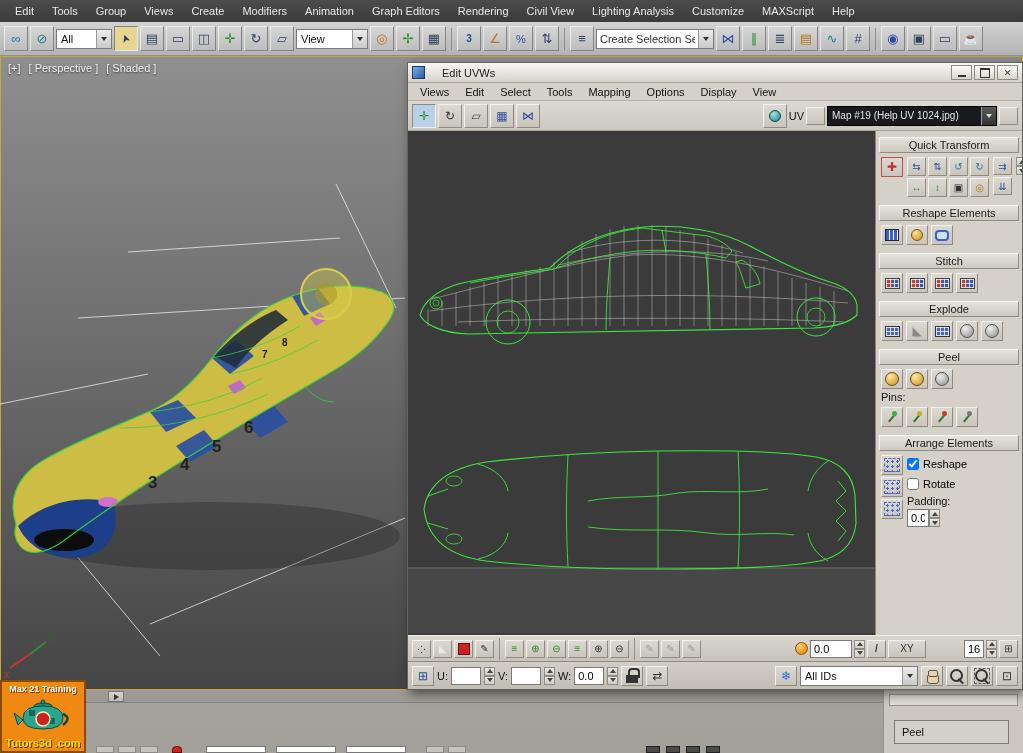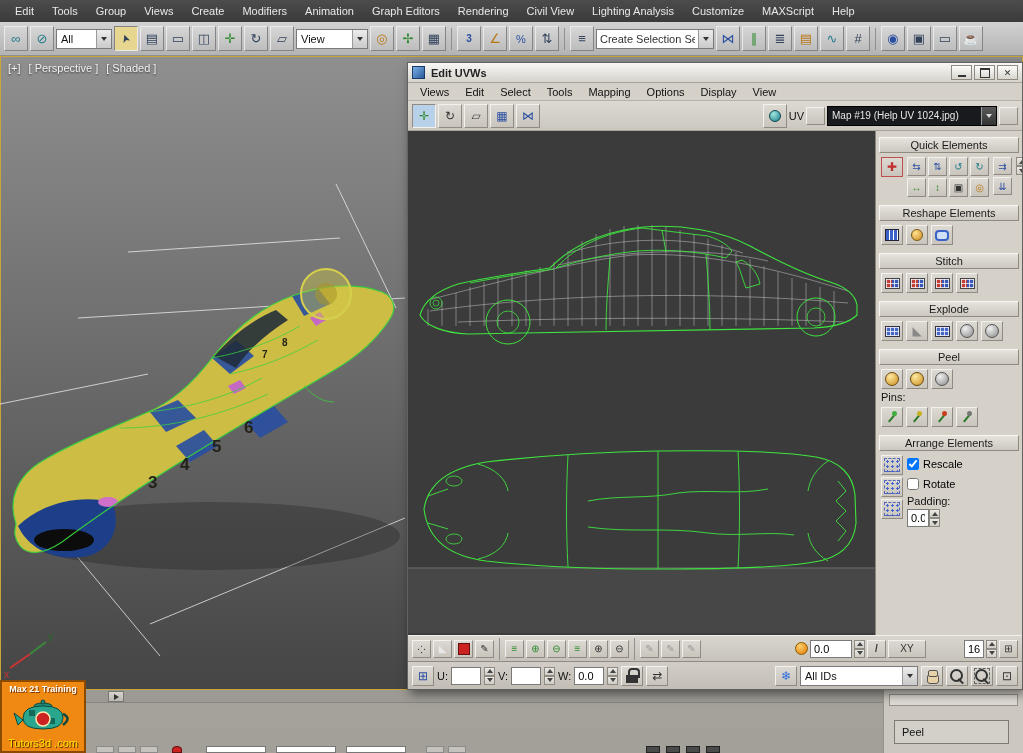--- a/index.html
+++ b/index.html
@@ -29,21 +29,21 @@
 
   
   .viewport{position:absolute;top:56px;left:0;width:1023px;height:634px;background:linear-gradient(#8f8f8f,#454545);box-shadow:inset 0 0 0 1px #c9a53a;z-index:1}
   .vp-label{position:absolute;top:6px;left:8px;color:#f2f2f2;display:flex;gap:8px;text-shadow:0 1px 2px rgba(0,0,0,.6);z-index:2}
   .vp-svg{position:absolute;left:0;top:0;z-index:1}
 
   
   .uvw{position:absolute;left:407px;top:62px;width:616px;height:628px;background:#d5d1c9;border:1px solid #63625e;box-shadow:3px 4px 10px rgba(0,0,0,.5);display:flex;flex-direction:column;z-index:6}
   .uvw-title{height:20px;background:linear-gradient(#f8f7f5,#d6d3cc);display:flex;align-items:center;padding:0 4px;border-bottom:1px solid #a8a49c;flex:none}
   .ticon{width:13px;height:13px;background:linear-gradient(135deg,#7ab0e8,#2a5a9a);border:1px solid #1a3a6a;flex:none}
-  .ttext{font-weight:bold;color:#222;margin-left:6px;flex:1}
+  .ttext{font-weight:normal;color:#222;margin-left:17px;flex:1}
   .wbtn{width:21px;height:15px;border:1px solid #8f8b83;background:linear-gradient(#fdfdfc,#d8d5ce);margin-left:2px;display:flex;align-items:center;justify-content:center;flex:none}
   .wb-min::before{content:"";width:8px;height:2px;background:#333;margin-top:7px}
   .wb-max::before{content:"";width:8px;height:7px;border:1px solid #333;border-top-width:2px}
   .wb-close::before{content:"✕";font-size:9px;color:#333}
 
   .uvw-menus{height:18px;display:flex;align-items:center;padding:0 4px;border-bottom:1px solid #b5b1a9;flex:none}
   .uvw-menus .mi{padding:2px 8px;color:#111}
 
   .uvw-toolbar{height:30px;display:flex;align-items:center;padding:0 4px;gap:2px;background:linear-gradient(#dcd9d2,#ccc8c0);border-bottom:1px solid #a8a49c;flex:none}
   .ib{width:22px;height:20px;border:1px solid;border-color:#f2f1ee #8f8b83 #8f8b83 #f2f1ee;background:linear-gradient(#dcd9d2,#c9c5bd);display:flex;align-items:center;justify-content:center;font-size:12px;color:#333;flex:none}
@@ -155,21 +155,21 @@
   .slf1{left:120px;width:60px}.slf2{left:190px;width:60px}.slf3{left:260px;width:60px}
   .sl4{left:340px;width:18px}.sl5{left:362px;width:18px}
   .slt1{left:560px;width:14px}.slt2{left:580px;width:14px}.slt3{left:600px;width:14px}.slt4{left:620px;width:14px}
   .cmdpanel{position:absolute;right:0;top:0;width:140px;height:63px;background:#ccc8c0;border-left:1px solid #96938c}
   .cmdbar{margin:4px 5px 0;height:12px;background:#dedbd4;border:1px solid #979289}
   .rollout{position:absolute;left:10px;right:14px;top:30px;height:24px;border:1px solid #7d7a74;background:#d3d0c9;display:flex;align-items:center;padding:0 7px;color:#111}
 
   
   .logo{position:absolute;left:0;top:680px;width:86px;height:73px;background:#ef8912;border:2px solid #8a4a00;z-index:10;display:flex;flex-direction:column;align-items:center;justify-content:space-between;padding:2px 1px}
   .logo-top{font-size:9px;font-weight:bold;color:#fff;text-shadow:1px 1px 0 #7a3a00;white-space:nowrap}
-  .logo-bottom{font-size:11px;font-weight:normal;color:#ffe000;text-shadow:1px 1px 0 #5a2d00;white-space:nowrap}
+  .logo-bottom{font-size:11px;font-weight:bold;color:#ffe000;text-shadow:1px 1px 0 #5a2d00;white-space:nowrap}
 </style>
 </head>
 <body>
 
 <div class="screen">
 
   <div class="menubar">
     <span class="mi">Edit</span>
     <span class="mi">Tools</span>
     <span class="mi">Group</span>
@@ -359,21 +359,21 @@
 
           <path d="M16,378C20,352 42,337 78,331C130,325 190,321 250,320C320,319 380,321 408,326C432,330 445,344 447,364L448,392C446,414 432,427 406,431C378,436 320,438 250,438C190,438 130,436 78,430C42,425 20,410 16,378Z" stroke="#3fe43f" stroke-width="1.1" fill="none"></path>
           <path d="M70,333C88,338 98,348 100,360M70,428C88,424 98,414 100,402M420,330C408,338 402,348 400,360M420,430C408,423 402,414 400,402M160,324C158,360 158,400 160,436M250,320L250,438M330,320C332,360 332,400 330,437M180,370C210,364 240,368 270,362C300,358 330,364 360,358M180,396C220,402 260,396 300,402C330,406 360,400 386,404M430,350L438,360L428,370L438,380L428,390L438,400L430,410M20,365L40,358M20,392L40,398" stroke="#3fe43f" stroke-width="0.9" fill="none"></path>
           <ellipse cx="46" cy="350" rx="8" ry="5" stroke="#3fe43f" stroke-width="0.8" fill="none"></ellipse>
           <ellipse cx="46" cy="408" rx="8" ry="5" stroke="#3fe43f" stroke-width="0.8" fill="none"></ellipse>
         </svg>
       </div>
 
       <div class="uvw-panel">
         <div class="sec-h">
-            <span>Quick Elements</span>
+            <span>Quick Transform</span>
           </div>
         <div class="qt">
           <span class="ib g g-plusred" style="border-color:#c05050"></span>
           <div class="qt-grid">
             <span class="ib sm g g-alignh blue"></span>
             <span class="ib sm g g-alignv blue"></span>
             <span class="ib sm g g-rccw teal"></span>
             <span class="ib sm g g-rcw teal"></span>
             <span class="ib sm g g-sph green"></span>
             <span class="ib sm g g-spv green"></span>
@@ -483,21 +483,21 @@
             <span class="ib">
                 <span class="dots-i"></span>
               </span>
             <span class="ib">
                 <span class="dots-i"></span>
               </span>
           </div>
           <div class="col" style="flex:1">
             <label class="chk">
               <input type="checkbox" checked="" style="">
-              <span>Rescale</span>
+              <span>Reshape</span>
             </label>
             <label class="chk">
               <input type="checkbox" style="">
               <span>Rotate</span>
             </label>
             <span class="plbl">Padding:</span>
             <div style="display:flex">
               <input class="fld w34" value="0.02" style="">
               <span class="spin">
                   <i class="up"></i>

